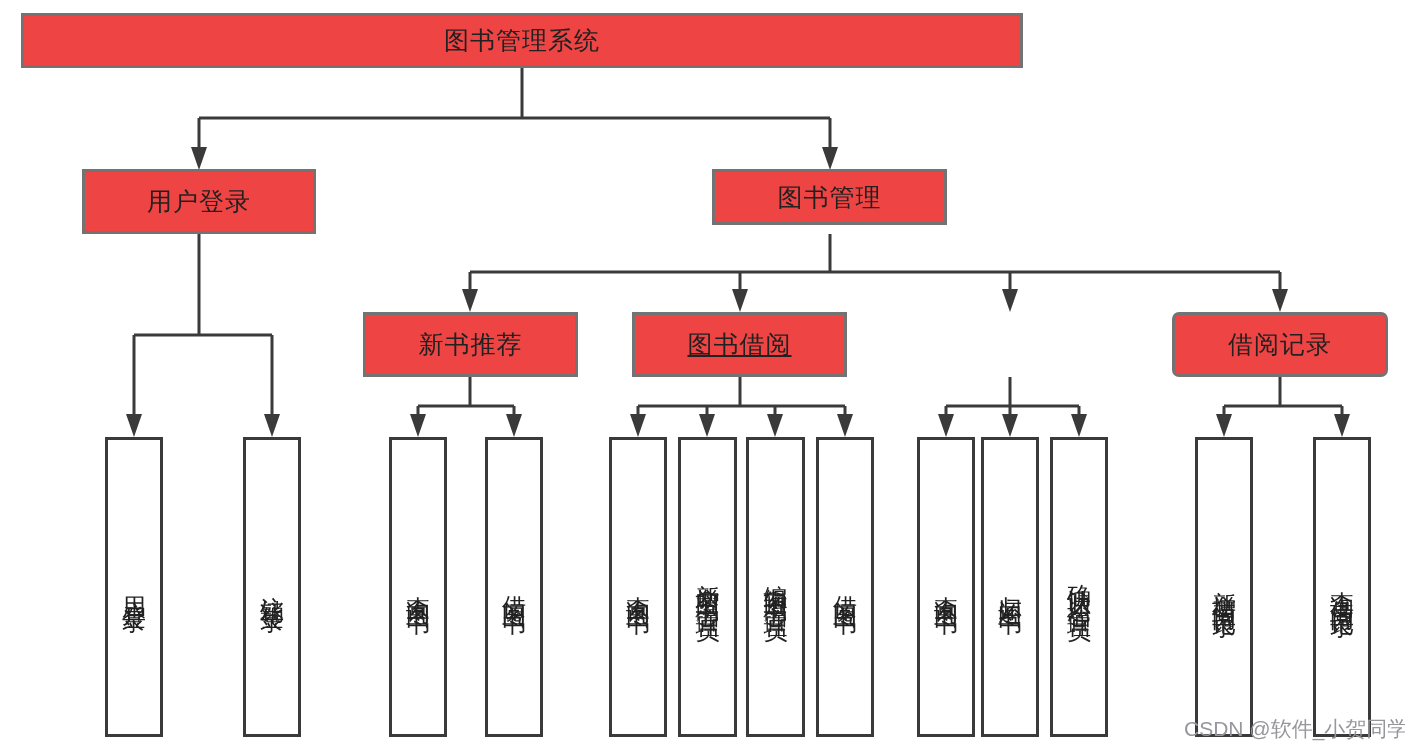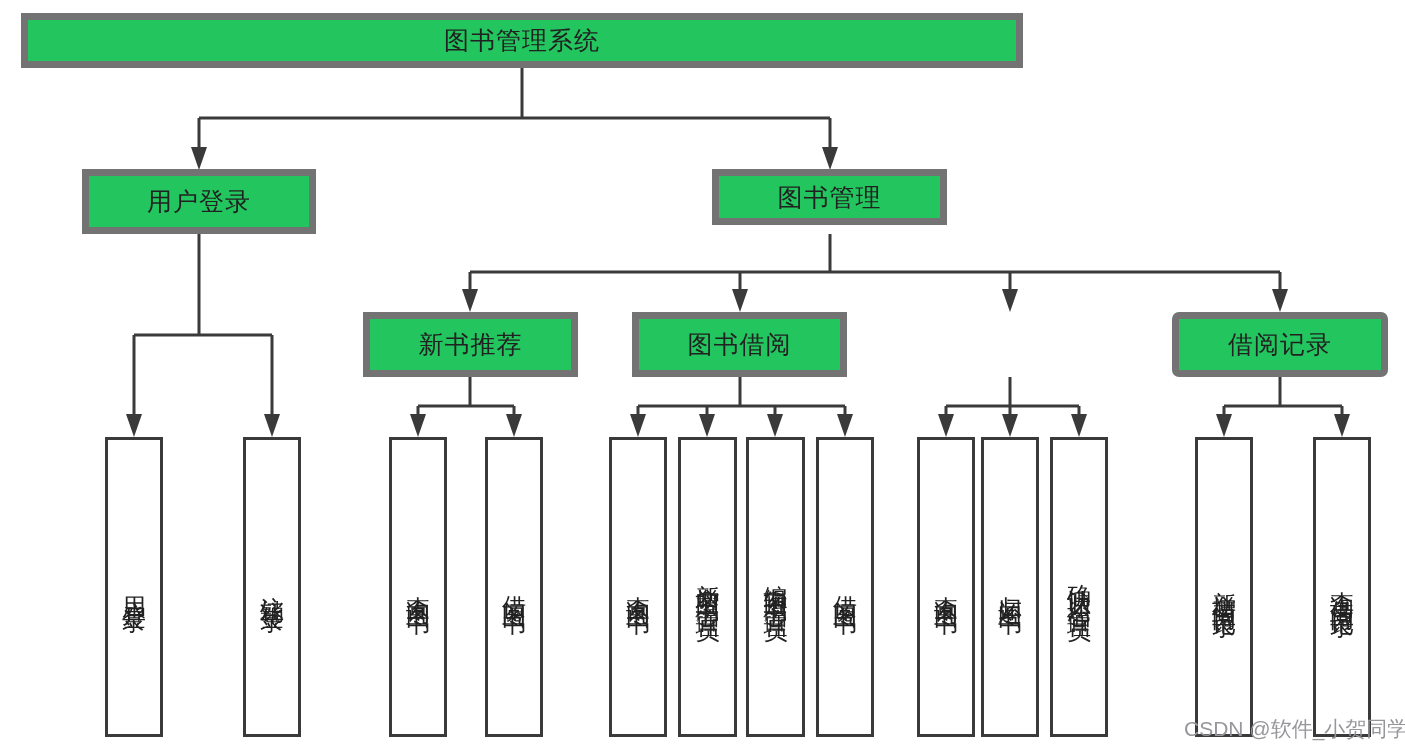--- a/index.html
+++ b/index.html
@@ -18,22 +18,22 @@
   .connectors {
     position: absolute;
     left: 0;
     top: 0;
     width: 1405px;
     height: 747px;
   }
   .box {
     position: absolute;
     box-sizing: border-box;
-    border: 7px solid #737373;
-    background: #22c55e;
+    border: 3px solid #737373;
+    background: #ef4444;
     display: flex;
     align-items: center;
     justify-content: center;
     color: #212121;
     font-size: 25px;
     letter-spacing: 1px;
     white-space: nowrap;
   }
   .vbox {
     position: absolute;
@@ -101,21 +101,21 @@
       <polygon points="1334,414 1350,414 1342,437"></polygon>
     </g>
   </svg>
 
   <div class="box" style="left:21px; top:13px; width:1002px; height:55px;">图书管理系统</div>
 
   <div class="box" style="left:82px; top:169px; width:234px; height:65px;">用户登录</div>
   <div class="box" style="left:712px; top:169px; width:235px; height:56px;">图书管理</div>
 
   <div class="box" style="left:363px; top:312px; width:215px; height:65px;">新书推荐</div>
-  <div class="box" style="left:632px; top:312px; width:215px; height:65px;">图书借阅</div>
+  <div class="box" style="left:632px; top:312px; width:215px; height:65px;text-decoration:underline;">图书借阅</div>
   <div class="box" style="left:1172px; top:312px; width:216px; height:65px;border-radius:7px;">借阅记录</div>
 
   <div class="vbox" style="left:105px; width:58px;">
     <span class="vtext">用户登录</span>
   </div>
   <div class="vbox" style="left:243px; width:58px;">
     <span class="vtext">注销登录</span>
   </div>
 
   <div class="vbox" style="left:389px; width:58px;">

